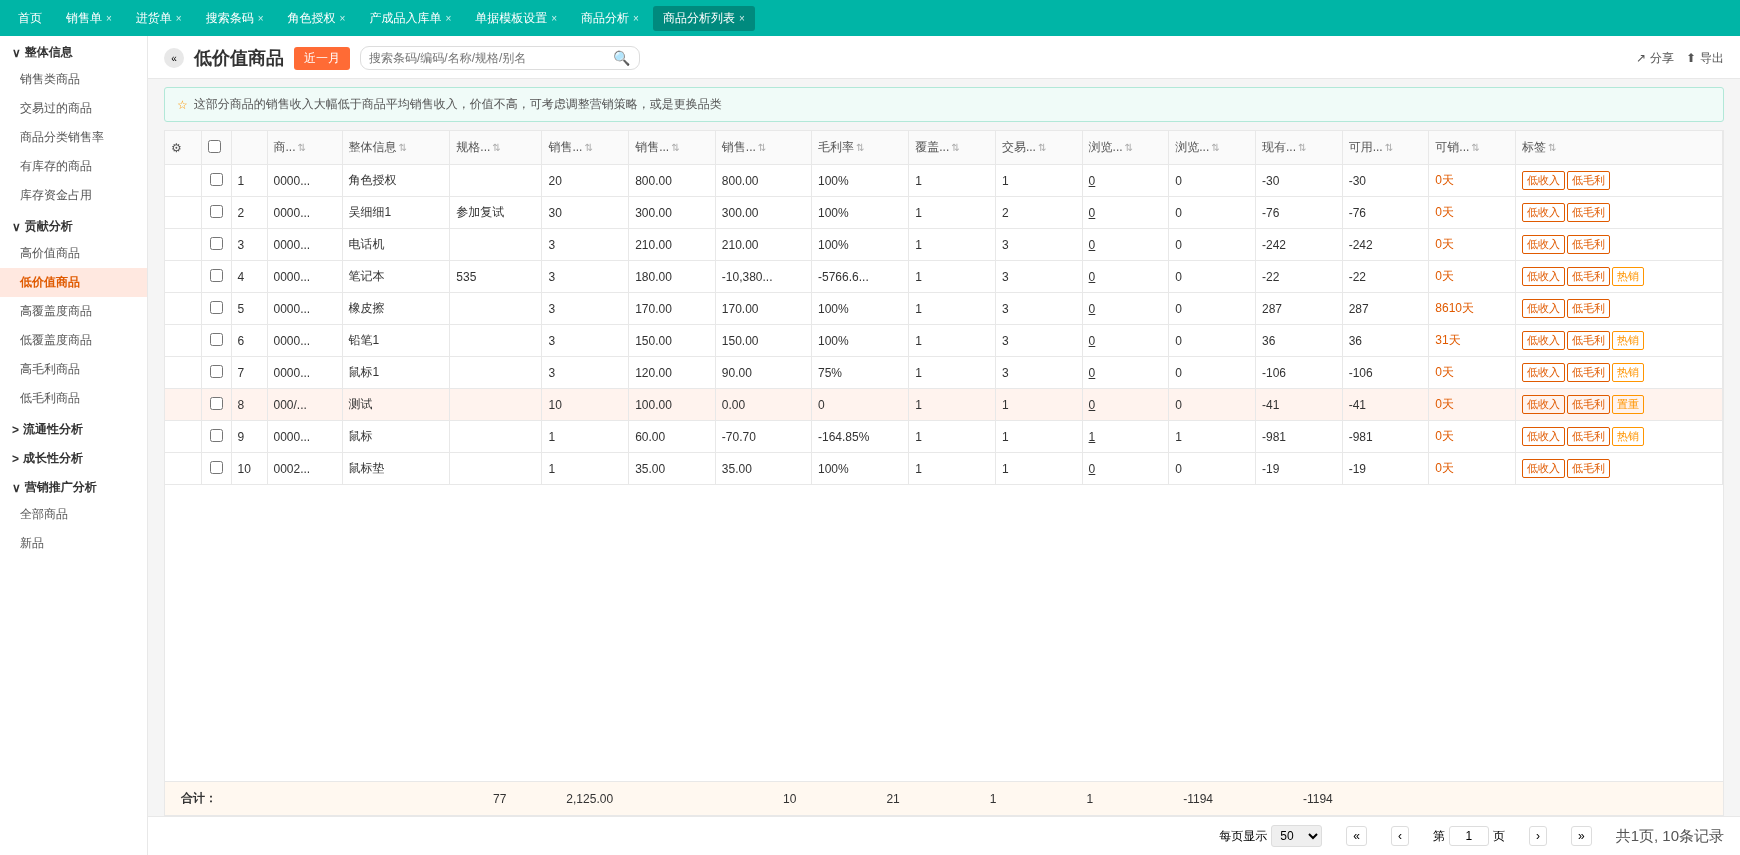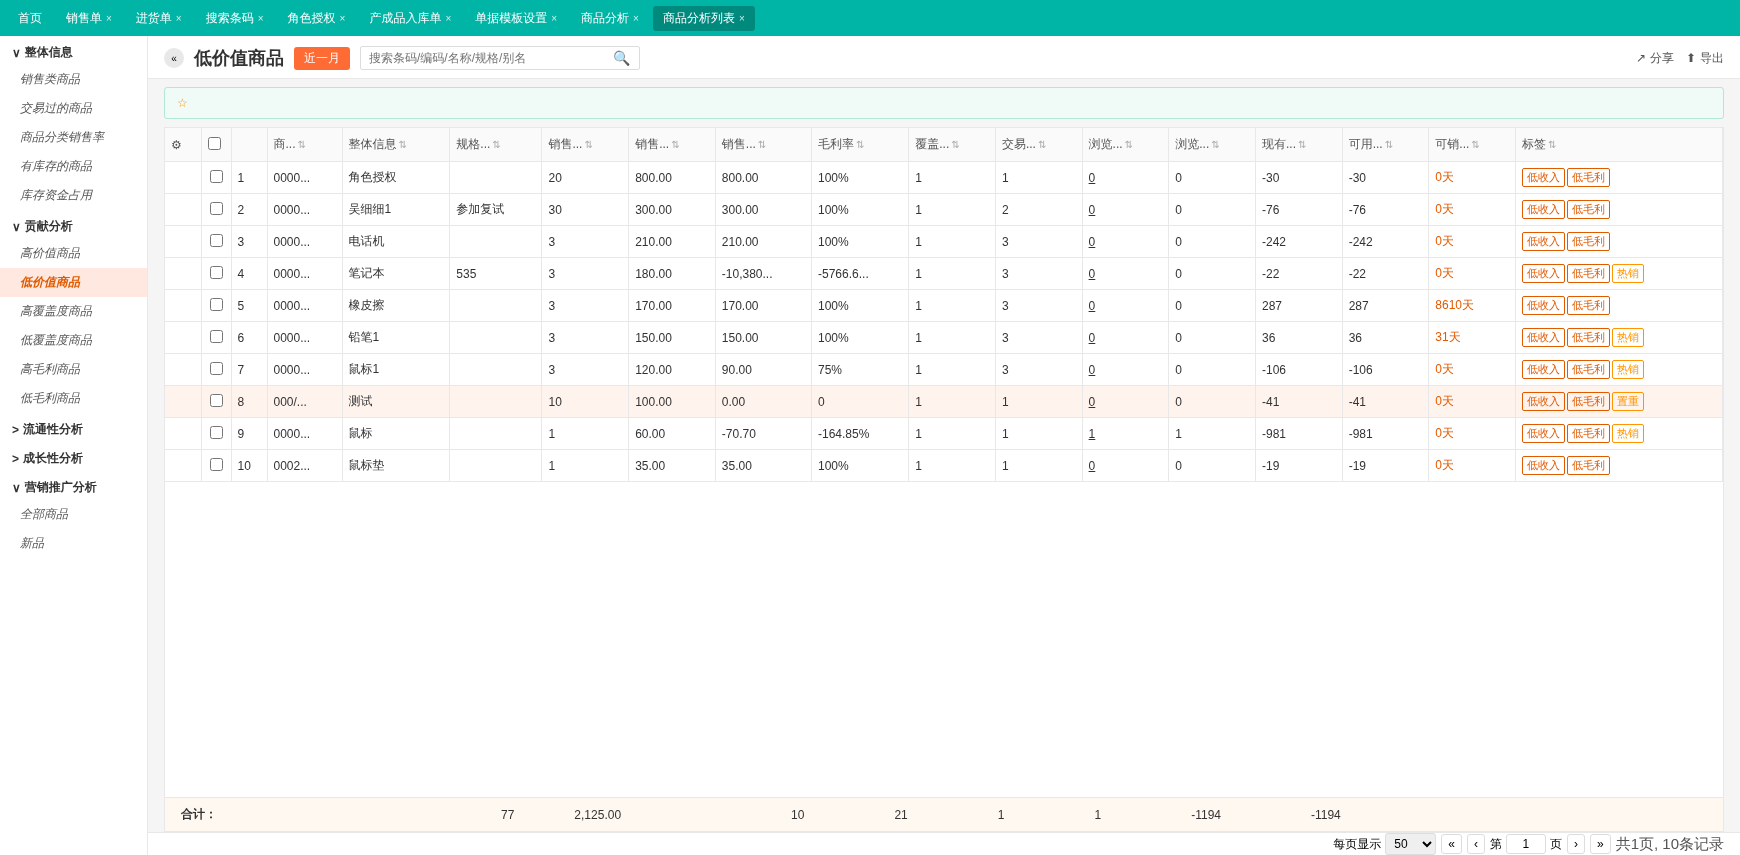--- a/index.html
+++ b/index.html
@@ -48,21 +48,20 @@
       padding: 8px 12px 4px;
       color: #333;
       font-weight: bold;
       font-size: 12px;
       display: flex; align-items: center; gap: 4px;
     }
     .sidebar-item {
       padding: 6px 12px 6px 20px;
       cursor: pointer;
       color: #555;
-      font-style: italic;
     }
     .sidebar-item.active { background: #ffe8e0; color: #e05a00; font-weight: bold; }
 
     
     .content-area {
       flex: 1;
       display: flex;
       flex-direction: column;
       overflow: hidden;
       background: #f5f5f5;
@@ -87,21 +86,21 @@
       color: #fff;
       border: none;
       border-radius: 3px;
       padding: 3px 10px;
       cursor: pointer;
       font-size: 12px;
     }
     .search-box {
       display: flex; align-items: center;
       border: 1px solid #ddd;
-      border-radius: 2px;
+      border-radius: 9px;
       padding: 3px 8px;
       background: #fff;
       gap: 6px;
       flex: 1;
       max-width: 280px;
     }
     .search-box input {
       border: none; outline: none; font-size: 12px; color: #999; width: 100%;
     }
     .search-icon { color: #ff6b35; font-size: 14px; }
@@ -189,31 +188,31 @@
       background: #fff8f0;
       border-top: 2px solid #e8e8e8;
       padding: 8px 16px;
       display: flex;
       align-items: center;
       gap: 10px;
       margin: 0 16px;
       border: 1px solid #e8e8e8;
       border-top: none;
     }
-    .footer-label { color: #333; font-weight: bold; margin-right: 24px; }
+    .footer-label { color: #333; font-weight: bold; margin-right: 16px; }
 
     
     .pagination-bar {
       display: flex;
       align-items: center;
       justify-content: flex-end;
-      padding: 0 16px;
+      padding: 8px 16px;
       background: #fff;
       border-top: 1px solid #e8e8e8;
-      gap: 5px;
+      gap: 24px;
       margin: 0 0;
     }
     .page-size-select {
       display: flex; align-items: center; gap: 4px;
     }
     select { border: 1px solid #ddd; border-radius: 3px; padding: 2px 4px; font-size: 12px; }
     .page-nav-btn {
       border: 1px solid #ddd; background: #fff; padding: 2px 6px; border-radius: 3px; cursor: pointer; font-size: 12px;
     }
     .page-info { display: flex; align-items: center; gap: 4px; }
@@ -333,20 +332,21 @@
         </div>
         <div class="action-btn">
           <span>⬆</span>
           <span>导出</span>
         </div>
       </div>
     </div>
 
     <div class="notice-bar">
       <span class="notice-icon">☆</span>
+      <span>这部分商品的销售收入大幅低于商品平均销售收入，价值不高，可考虑调整营销策略，或是更换品类</span>
     </div>
 
     <div class="table-wrapper">
       <table>
         <thead>
           <tr>
             <th style="width:36px;">⚙</th>
             <th style="width:30px;"><input type="checkbox" style=""></th>
             <th style="width:36px;"></th>
             <th>

